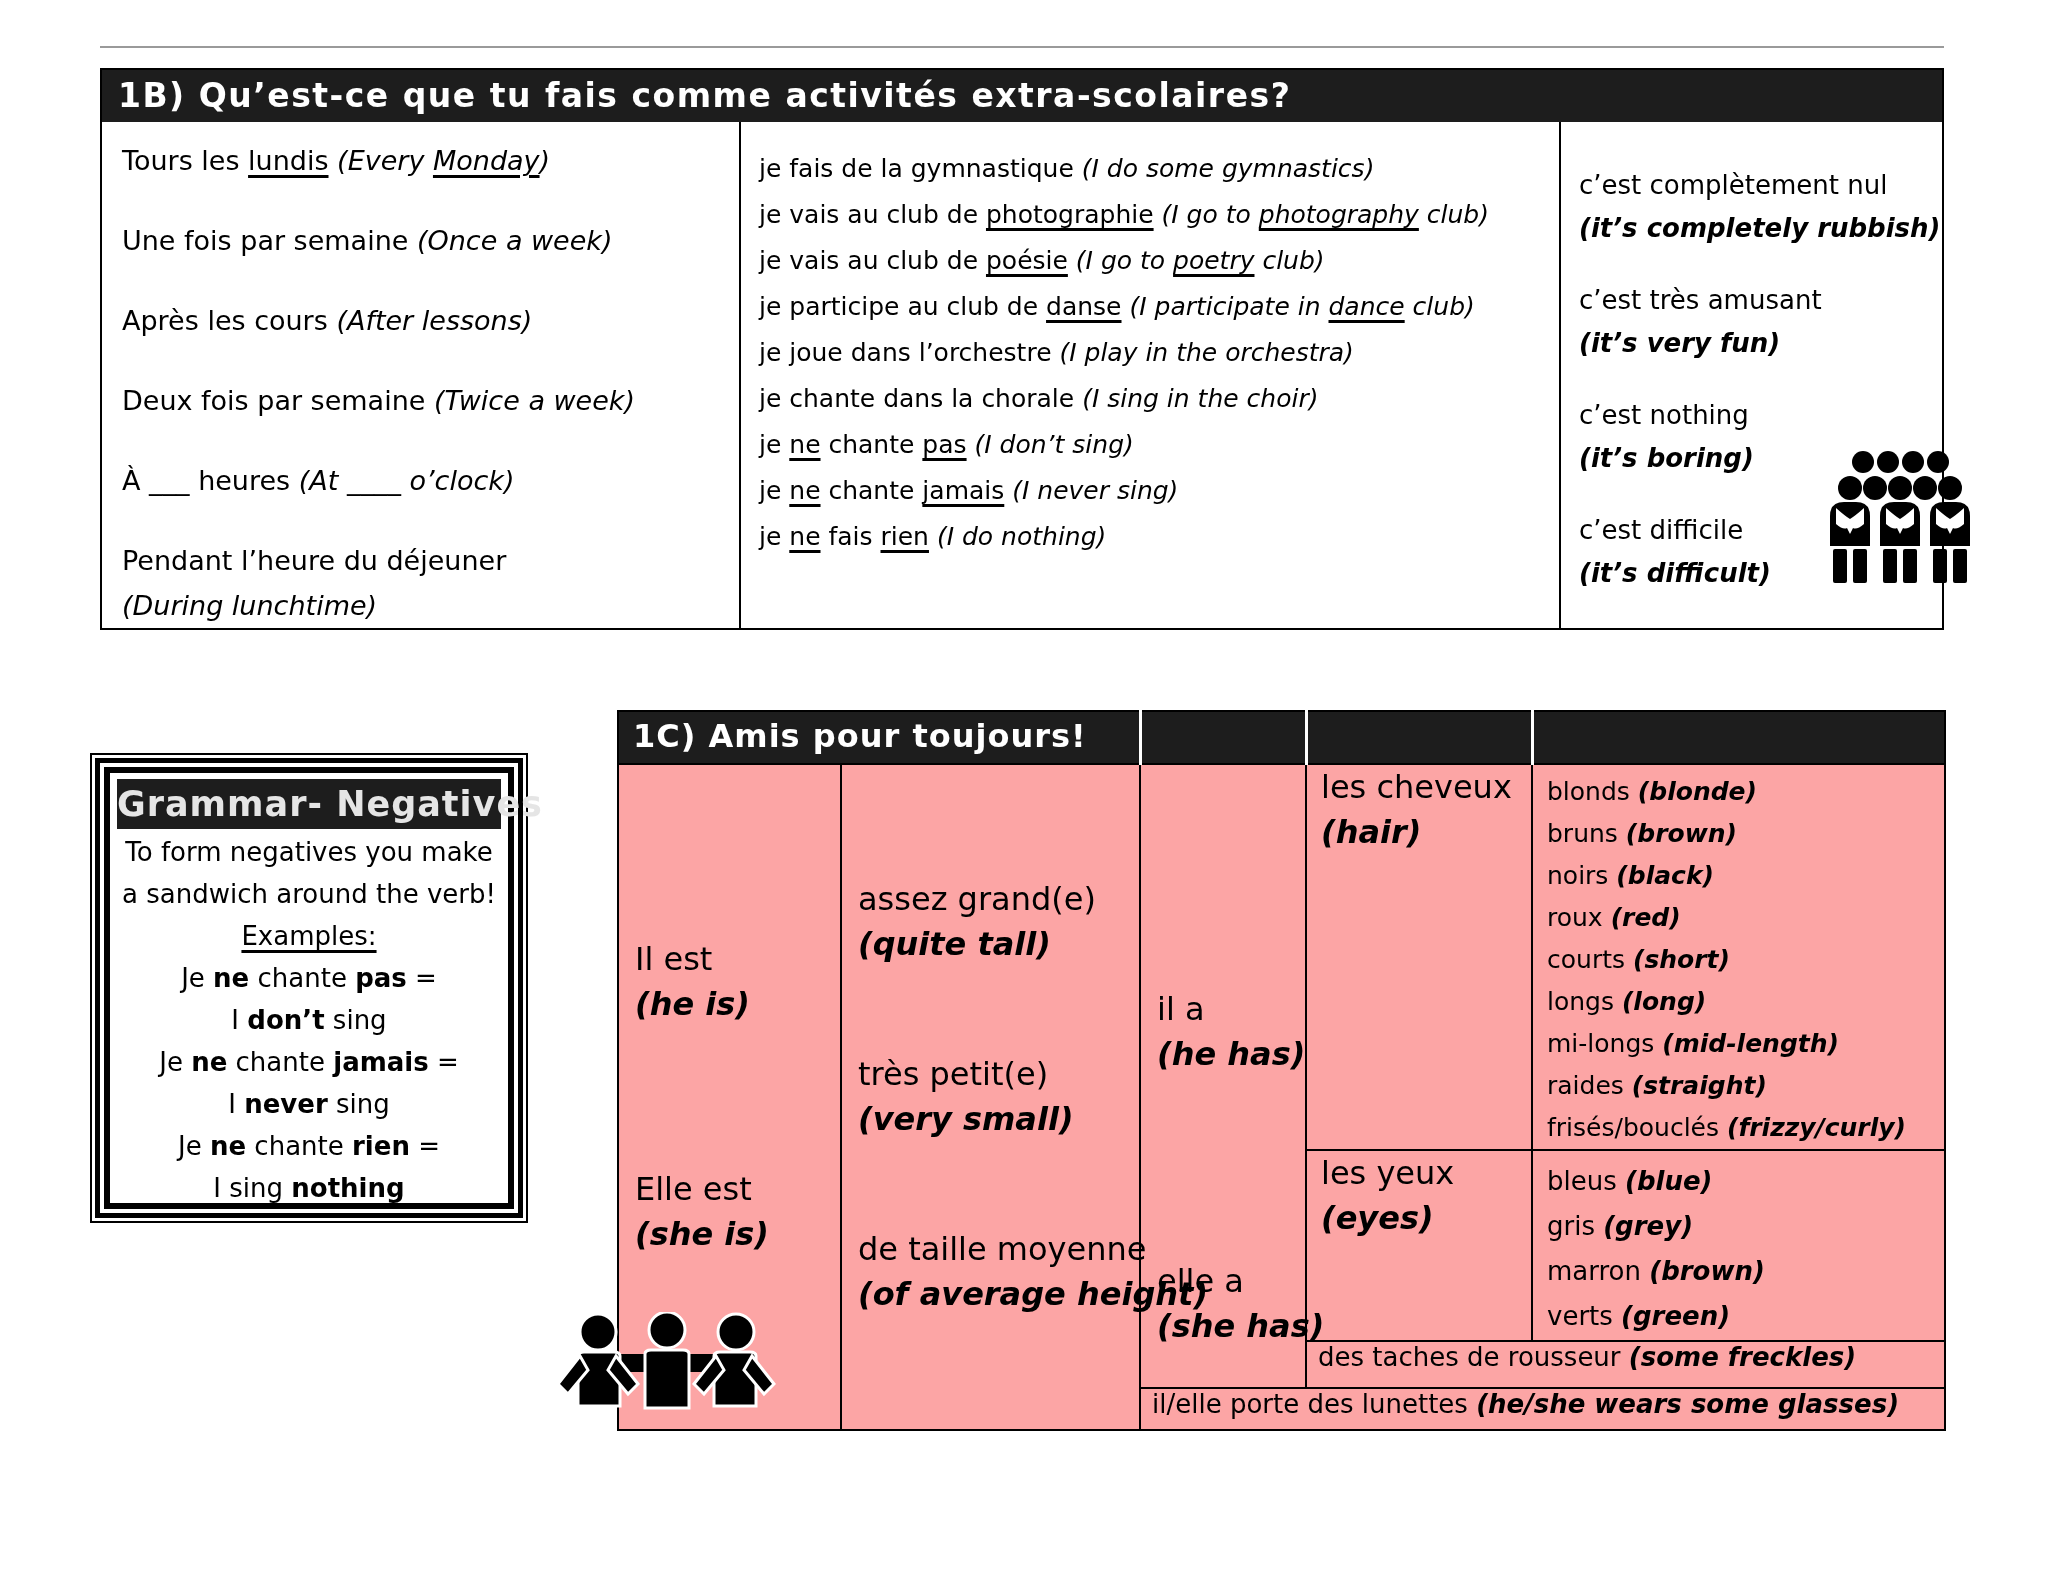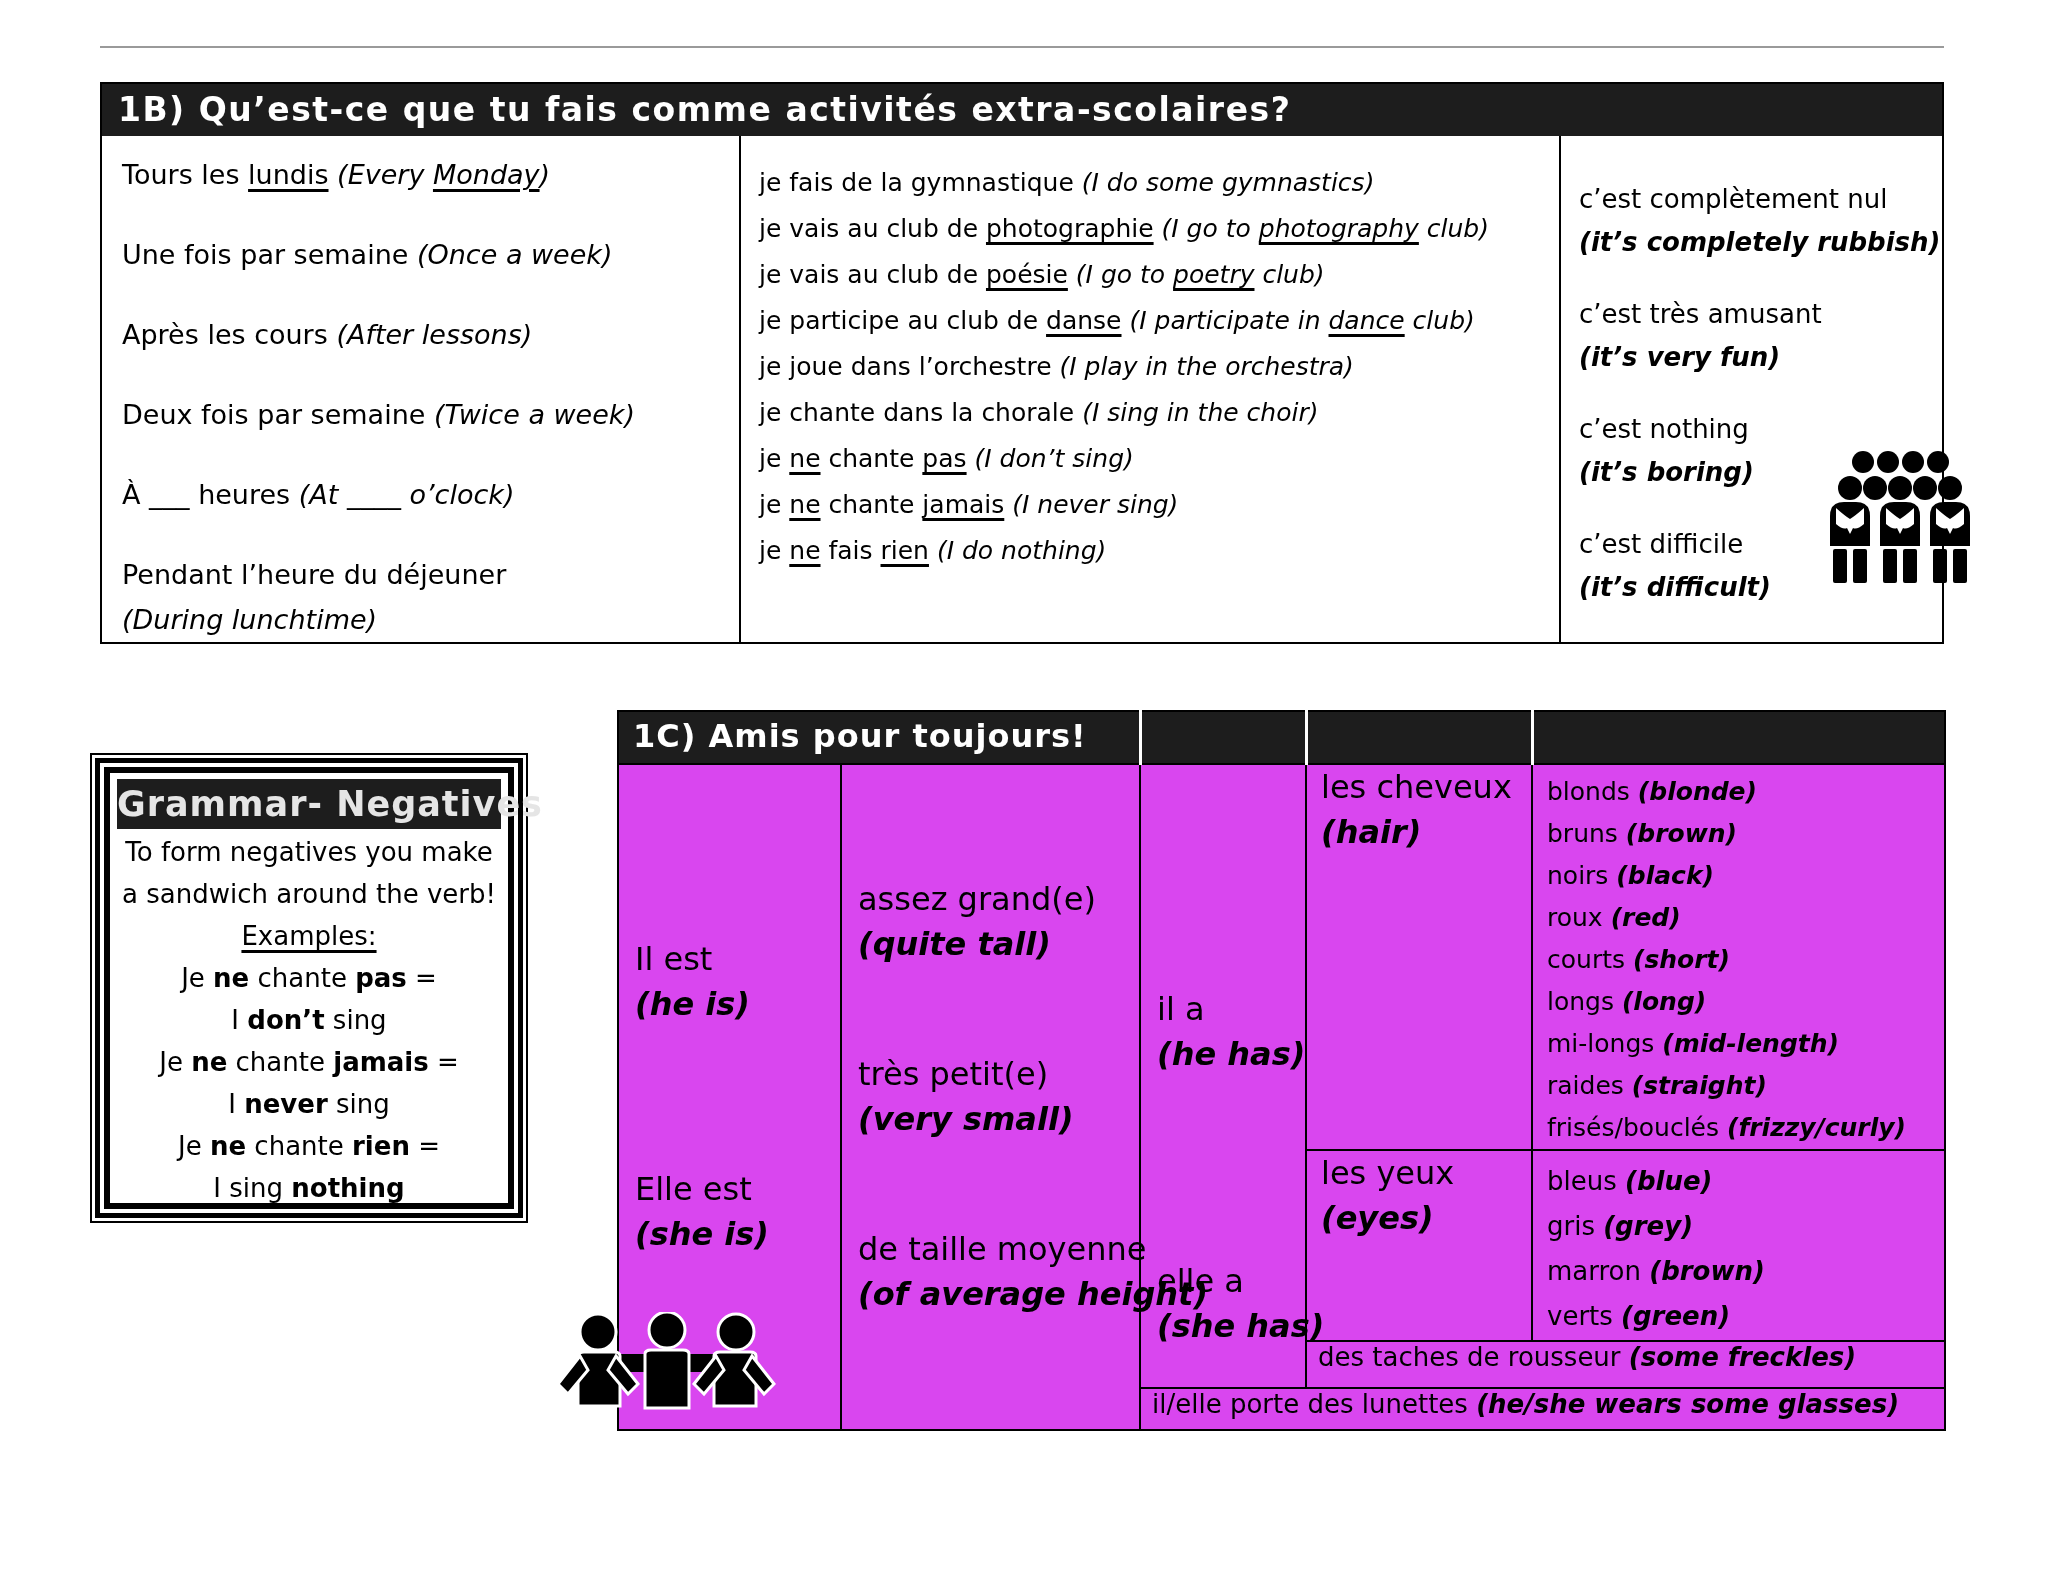--- a/index.html
+++ b/index.html
@@ -9,21 +9,21 @@
   }
   .u{text-decoration:underline;text-decoration-thickness:2.5px;text-underline-offset:5px;}
   .b{font-weight:bold;}
   .i{font-style:italic;}
   .en{font-style:italic;font-weight:bold;}
 
   
   .top-hairline{position:absolute;left:100px;top:46px;width:1844px;height:2px;background:#9a9a9a;}
 
   
-  .t1b{position:absolute;left:100px;top:82px;width:1844px;height:562px;
+  .t1b{position:absolute;left:100px;top:68px;width:1844px;height:562px;
        border:2px solid #000;box-sizing:border-box;background:#fff;}
   .t1b-header{height:52px;background:#1d1d1d;color:#fff;font-weight:bold;
        font-size:33px;line-height:52px;padding-left:16px;letter-spacing:1.5px;white-space:nowrap;}
   .t1b-body{display:flex;height:506px;}
   .t1b-c1{width:637px;box-sizing:border-box;padding:16px 0 0 20px;}
   .time-item{font-size:27px;line-height:45px;margin-bottom:35px;white-space:nowrap;}
   .time-item:last-child{margin-bottom:16px;}
   .t1b-c2{width:820px;box-sizing:border-box;border-left:2px solid #000;
        padding:24px 0 0 18px;font-size:25px;line-height:46px;}
   .activity-line{white-space:nowrap;}
@@ -36,21 +36,21 @@
         border:2px solid #000;box-sizing:border-box;background:#fff;}
   .gbox-m{position:absolute;inset:3px;border:5px solid #000;}
   .gbox-i{position:absolute;inset:4px;border:6px solid #000;}
   .gtitle{margin:6px 7px 0 7px;background:#1d1d1d;color:#e5e5e5;text-align:center;
         font-weight:bold;font-size:35px;line-height:50px;letter-spacing:1px;white-space:nowrap;}
   .gbody{text-align:center;font-size:26px;line-height:42px;padding:2px 6px 0 6px;}
   .gline{white-space:nowrap;}
 
   
   .t1c{position:absolute;left:617px;top:710px;border-collapse:collapse;table-layout:fixed;
-       width:1327px;background:#d946ef;}
+       width:1327px;background:#fca5a5;}
   .t1c td{border:2px solid #000;vertical-align:top;padding:0;box-sizing:border-box;}
   .t1c .hdr{background:#1d1d1d;border-bottom:2px solid #000;}
   .t1c .hdr-sep{border-left:3px solid #fff;}
   .t1c-title{color:#fff;font-weight:bold;font-size:32px;line-height:49px;
        padding-left:14px;letter-spacing:1px;white-space:nowrap;}
   .cell-pad{padding-left:16px;font-size:32px;line-height:45px;}
   .grp{white-space:nowrap;}
   .c1-pad{padding-top:172px;}
   .c1-gap{margin-top:140px;}
   .c2-pad{padding-top:112px;}

